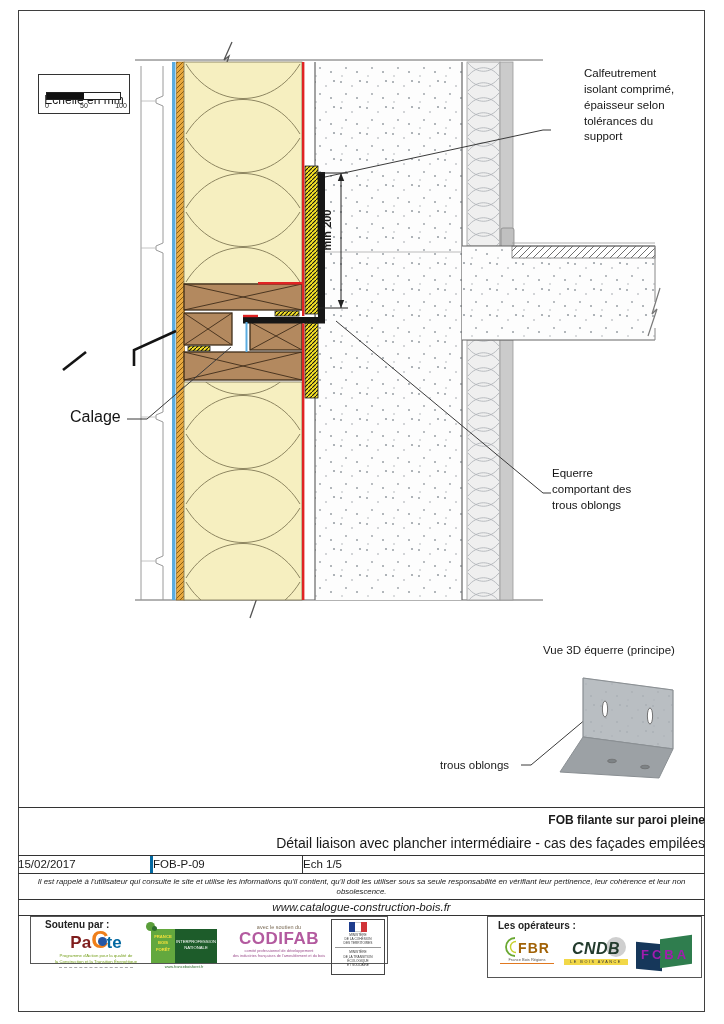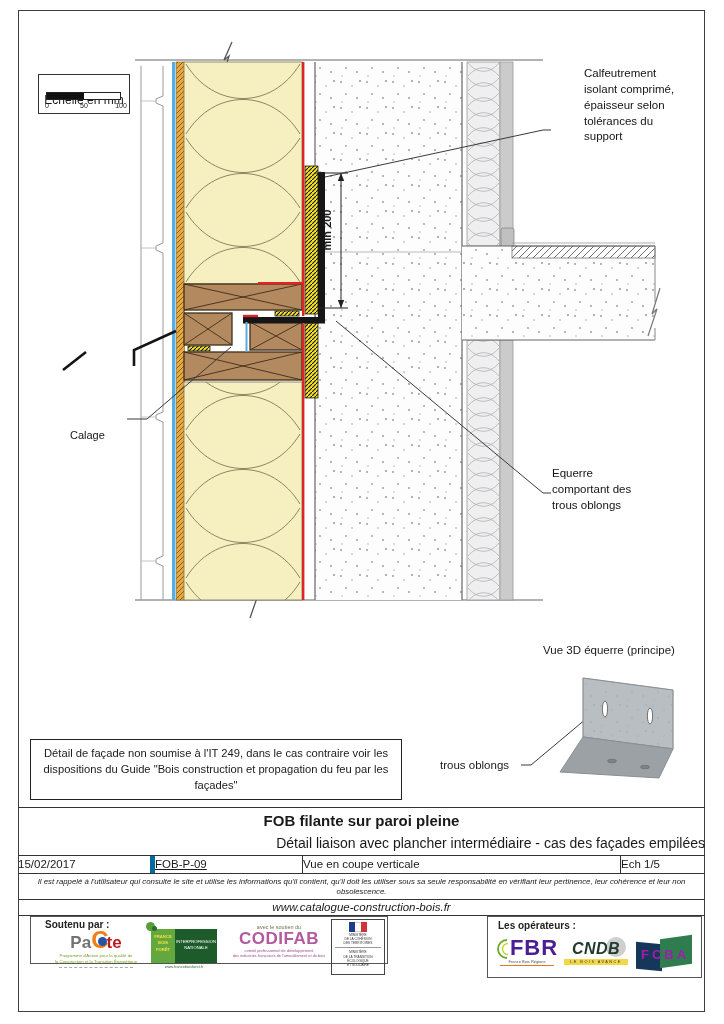--- a/index.html
+++ b/index.html
@@ -11,53 +11,53 @@
   
   #scalebox{left:38px;top:74px;width:92px;height:40px;border:1.2px solid #333;box-sizing:border-box;background:#fff;}
   #scalebox .ttl{font-size:12px;text-align:center;margin-top:18px;}
   #scalebox .bar{position:absolute;left:7px;top:17px;width:75px;height:8px;border:1px solid #222;box-sizing:border-box;background:#fff;}
   #scalebox .half{position:absolute;left:0;top:0;width:37px;height:100%;background:#111;}
   #scalebox .tk{position:absolute;top:27px;font-size:7px;transform:translateX(-50%);}
   
   .ann{font-size:11.5px;line-height:1.38;color:#141414;}
   #ann-calf{left:552px;top:66px;width:104px;margin-left:32px;}
   #ann-eq{left:552px;top:466px;width:96px;}
-  #ann-calage{left:70px;top:428px;font-size:11px;}
+  #ann-calage{left:70px;top:406px;font-size:16px;}
   #min200{left:321px;top:254px;width:48px;text-align:center;font-size:11px;font-weight:600;
           transform:rotate(-90deg);transform-origin:0 0;}
   #vue3d-title{left:543px;top:644px;font-size:11.5px;}
   #trous-lbl{left:440px;top:759px;font-size:11.5px;}
   
   #notebox{left:30px;top:739px;width:372px;border:1.4px solid #222;box-sizing:border-box;
            padding:5px 9px;font-size:11.2px;line-height:1.45;text-align:center;background:#fff;}
   
   #tblock{left:18px;top:807px;width:687px;box-sizing:border-box;border-top:1px solid #333;}
-  #tblock .r1{height:24px;line-height:25px;text-align:center;font-size:15px;font-weight:bold;}
+  #tblock .r1{height:24px;line-height:25px;text-align:right;font-size:12px;font-weight:bold;}
   #tblock .r2{height:23px;line-height:22px;text-align:right;font-size:14px;}
   #tblock .r3{height:17px;border-top:1px solid #333;border-bottom:1px solid #333;box-sizing:content-box;
               display:flex;font-size:11.5px;}
   #tblock .r3 div{line-height:17px;text-align:left;box-sizing:border-box;}
-  #tblock .c1{width:132px;} #tblock .c2{width:152px;border-left:5px solid #0369a1;text-decoration:underline;}
+  #tblock .c1{width:132px;} #tblock .c2{width:152px;border-left:3px solid #0369a1;}
   #tblock .c3{width:318px;border-left:1px solid #333;} #tblock .c4{width:85px;border-left:1px solid #333;}
   #tblock .r4{height:26px;border-bottom:1px solid #333;font-size:7.8px;font-style:italic;
               text-align:center;padding:3px 6px 8px;box-sizing:border-box;line-height:1.3;color:#222;}
   #tblock .r5{height:15px;line-height:15px;border-bottom:1px solid #333;text-align:center;
               font-size:11.5px;font-style:italic;}
   
   .fbox{border:1px solid #555;box-sizing:border-box;background:#fff;}
   #box-support{left:30px;top:916px;width:358px;height:48px;}
   #box-oper{left:487px;top:916px;width:215px;height:62px;}
   .flabel{font-size:10px;font-weight:700;color:#222;}
   
   #pacte{left:10px;top:12px;width:110px;text-align:center;}
-  #pacte .pa{font-size:17px;font-weight:700;color:#737373;}
+  #pacte .pa{font-size:17px;font-weight:700;color:#7f1d1d;}
   #pacte .cwrap{position:relative;display:inline-block;}
   #pacte .c{font-size:24px;font-weight:800;color:#ef7f1a;line-height:0.9;}
   #pacte .dot{position:absolute;right:2px;top:8px;width:9px;height:9px;border-radius:50%;background:#2456a4;}
-  #pacte .te{font-size:17px;font-weight:700;color:#b91c1c;margin-left:-2px;}
+  #pacte .te{font-size:17px;font-weight:700;color:#0369a1;margin-left:-2px;}
   #pacte .tag{font-size:4.3px;color:#76a01c;line-height:1.4;}
   #pacte .dash{width:74px;border-top:1px dashed #aaa;margin:2px auto 0;height:0;}
   
   #fbf{left:120px;top:12px;width:66px;}
   #fbf .tree{position:absolute;left:-5px;top:-7px;width:9px;height:9px;border-radius:50%;background:#5a9e3a;}
   #fbf .tree2{position:absolute;left:1px;top:-3px;width:5px;height:5px;border-radius:50%;background:#2e6e2e;}
   #fbf .grn{display:flex;height:34px;}
   #fbf .gl{width:24px;background:#63a83e;color:#f3e13a;font-size:4.2px;font-weight:700;
            text-align:center;padding-top:5px;line-height:1.5;box-sizing:border-box;}
   #fbf .gr{width:42px;background:#1d5c2a;color:#fff;font-size:4.2px;text-align:center;
@@ -70,21 +70,21 @@
   #codifab .tag{font-size:3.9px;color:#9a4a8a;line-height:1.35;}
   
   #ministere{left:300px;top:2px;width:54px;height:56px;border:1px solid #444;box-sizing:border-box;
              text-align:center;font-size:3.2px;color:#333;line-height:1.3;}
   #ministere .flag{margin:2px auto 1px;width:18px;height:10px;display:flex;}
   #ministere .flag span{flex:1;}
   #ministere .fb{background:#1e3c8c;} #ministere .fw{background:#fff;border-top:1px solid #ccc;border-bottom:1px solid #ccc;} #ministere .fr{background:#d03438;}
   #ministere .div{border-top:1px solid #999;margin:2px 3px;}
   
   #fbr{left:6px;top:20px;width:66px;text-align:center;}
-  #fbr .name{font-size:22px;font-weight:800;color:#4c1d95;letter-spacing:1px;line-height:1;}
+  #fbr .name{font-size:14px;font-weight:800;color:#a16207;letter-spacing:1px;line-height:1;}
   #fbr .tag{font-size:4px;color:#555;}
   #fbr .ul{width:54px;border-top:1px solid #e07820;margin:1px auto 0;}
   #cndb{left:76px;top:24px;width:64px;text-align:center;}
   #cndb .circ{position:absolute;right:2px;top:-4px;width:20px;height:20px;border-radius:50%;background:#cfcfcf;}
   #cndb .name{position:relative;font-size:16px;font-weight:800;font-style:italic;color:#233b2d;letter-spacing:0.5px;line-height:1.05;}
   #cndb .band{position:relative;margin-top:1px;background:#f2d848;height:6px;line-height:6px;font-size:3.8px;letter-spacing:1.5px;color:#333;}
   #fcba{left:146px;top:18px;width:62px;height:38px;}
   #fcba .navy{position:absolute;left:2px;top:8px;width:26px;height:27px;background:#16375a;transform:skewY(6deg);}
   #fcba .green{position:absolute;left:26px;top:2px;width:32px;height:29px;background:#2f7d4e;transform:skewY(-8deg);}
   #fcba .txt{position:absolute;left:7px;top:12px;color:#a21caf;font-weight:800;font-size:13px;letter-spacing:3px;text-align:center;}
@@ -271,29 +271,27 @@
     <span class="tk" style="left:82px;">100</span>
   </div>
 
   <div id="ann-calf" class="abs ann">Calfeutrement isolant comprimé, épaisseur selon tolérances du support</div>
   <div id="min200" class="abs">min 200</div>
   <div id="ann-calage" class="abs ann">Calage</div>
   <div id="ann-eq" class="abs ann">Equerre comportant des trous oblongs</div>
   <div id="vue3d-title" class="abs">Vue 3D équerre (principe)</div>
   <div id="trous-lbl" class="abs">trous oblongs</div>
 
-  <div id="notebox" class="abs">Détail de façade non soumise à l'IT 249, dans le cas contraire voir les dispositions du Guide "Bois construction et propagation du feu par les façades"</div>
 
   <div id="tblock" class="abs">
     <div class="r1">FOB filante sur paroi pleine</div>
     <div class="r2">Détail liaison avec plancher intermédiaire - cas des façades empilées</div>
     <div class="r3">
       <div class="c1">15/02/2017</div>
       <div class="c2">FOB-P-09</div>
-      <div class="c3">Vue en coupe verticale</div>
       <div class="c4">Ech 1/5</div>
     </div>
     <div class="r4">Il est rappelé à l'utilisateur qui consulte le site et utilise les informations qu'il contient, qu'il doit les utiliser sous sa seule responsabilité en vérifiant leur pertinence, leur cohérence et leur non obsolescence.</div>
     <div class="r5">www.catalogue-construction-bois.fr</div>
   </div>
 
   <div id="box-support" class="abs fbox">
     <div class="abs flabel" style="left:14px;top:2px;">Soutenu par :</div>
 
     <div id="pacte" class="abs">

